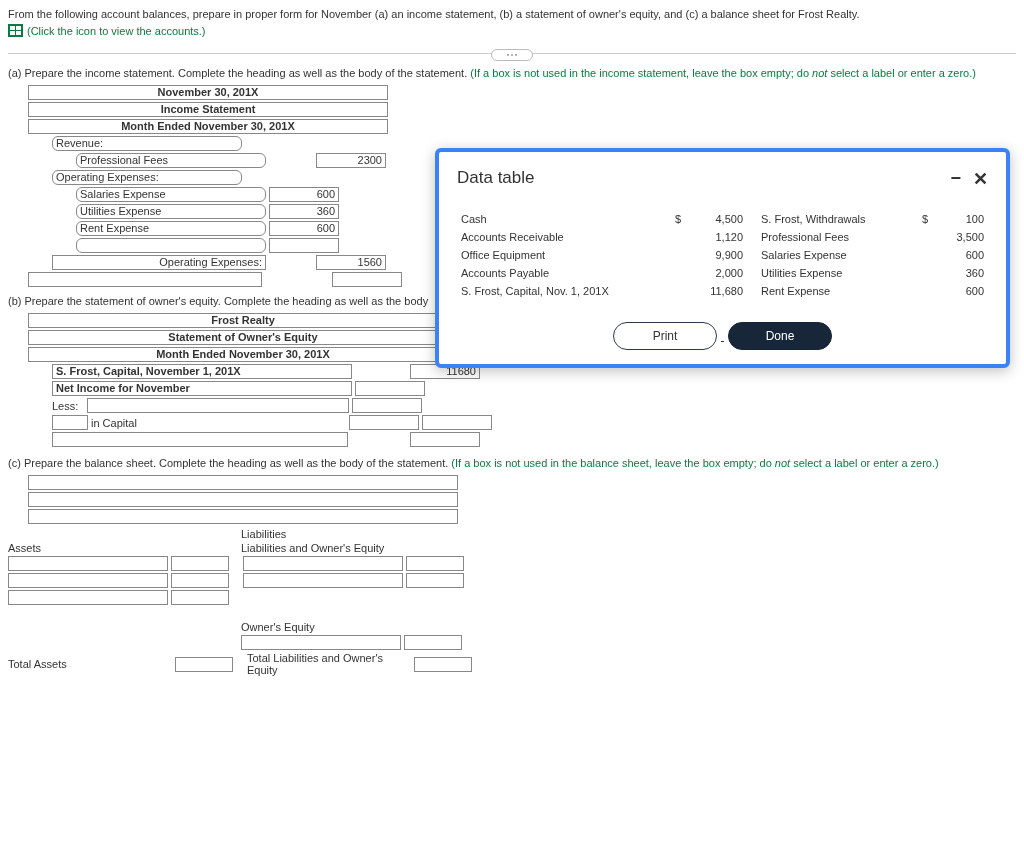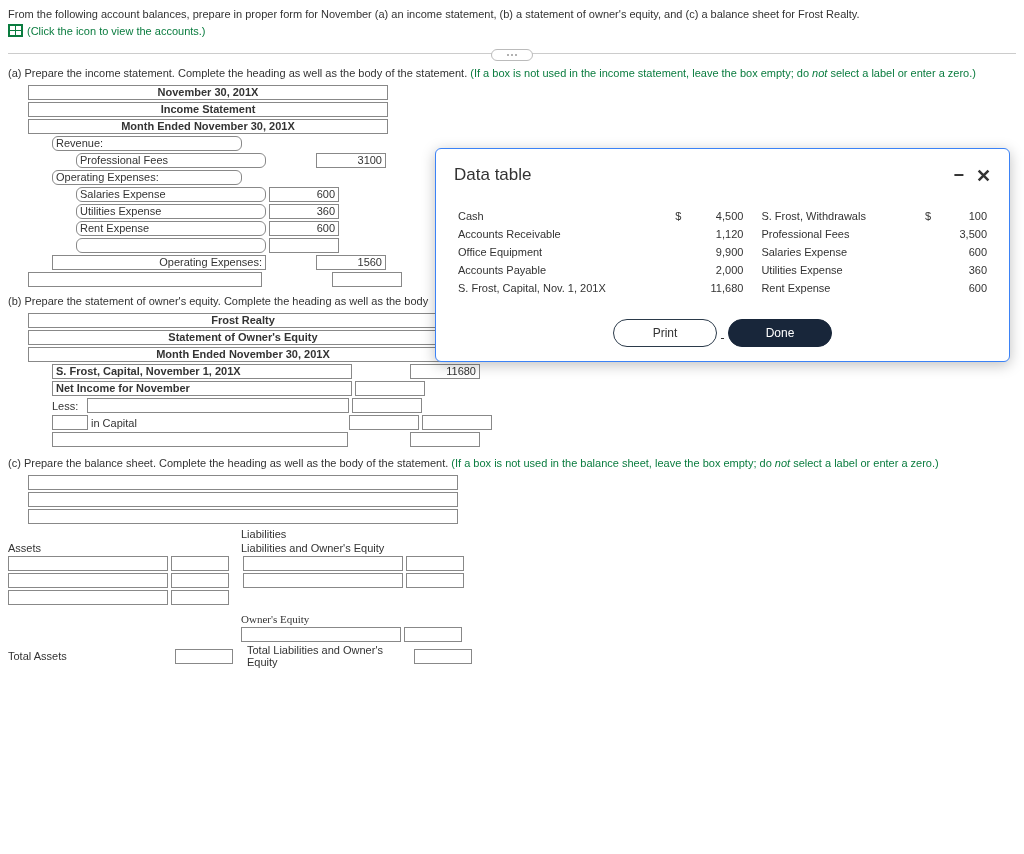--- a/index.html
+++ b/index.html
@@ -85,21 +85,21 @@
   .w-num-b { width: 70px; }
   .w-lab-c { width: 160px; }
 
   
   .modal {
     position: absolute;
     top: 148px;
     left: 435px;
     width: 575px;
     background: #fff;
-    border: 1px solid #3b82f6;
+    border: 4px solid #3b82f6;
     border-radius: 6px;
     box-shadow: 0 3px 14px rgba(0,0,0,0.25);
     padding: 16px 18px 14px 18px;
     box-sizing: border-box;
     z-index: 50;
   }
   .modal-title-row { display:flex; justify-content:space-between; align-items:flex-start; margin-bottom:18px; }
   .modal-title { font-size: 17px; }
   .modal-ctrls { display:flex; gap:12px; font-size:18px; font-weight:bold; cursor:pointer; }
   .data-table { width:100%; font-size:11px; border-collapse:collapse;margin-top:20px; }
@@ -165,21 +165,21 @@
 
 <div class="indent-2">
   <div class="row">
       <span class="inputcell w-lab-a">Revenue:</span>
     </div>
 </div>
 <div class="indent-3">
   <div class="row">
     <span class="inputcell w-lab-a">Professional Fees</span>
     <span class="spacer-col"></span>
-    <span class="inputcell right w-num-sm">3100</span>
+    <span class="inputcell right w-num-sm">2300</span>
   </div>
 </div>
 <div class="indent-2">
   <div class="row">
       <span class="inputcell w-lab-a">Operating Expenses:</span>
     </div>
 </div>
 <div class="indent-3">
   <div class="row">
     <span class="inputcell w-lab-a">Salaries Expense</span>
@@ -303,21 +303,21 @@
     <span class="inputcell right" style="width:58px"></span>
     <span style="width:8px"></span>
     <span class="inputcell w-lab-c"></span>
     <span class="inputcell right" style="width:58px"></span>
   </div>
   <div class="row">
     <span class="inputcell w-lab-c"></span>
     <span class="inputcell right" style="width:58px"></span>
   </div>
 
-  <div class="row" style="margin-top:8px;font-family:Liberation Serif, serif;">
+  <div class="row" style="margin-top:16px;">
     <span style="width:230px"></span>
     <span class="static-label">Owner's Equity</span>
   </div>
   <div class="row">
     <span style="width:230px"></span>
     <span class="inputcell w-lab-c"></span>
     <span class="inputcell right" style="width:58px"></span>
   </div>
 
   <div class="row" style="margin-top:2px;">

